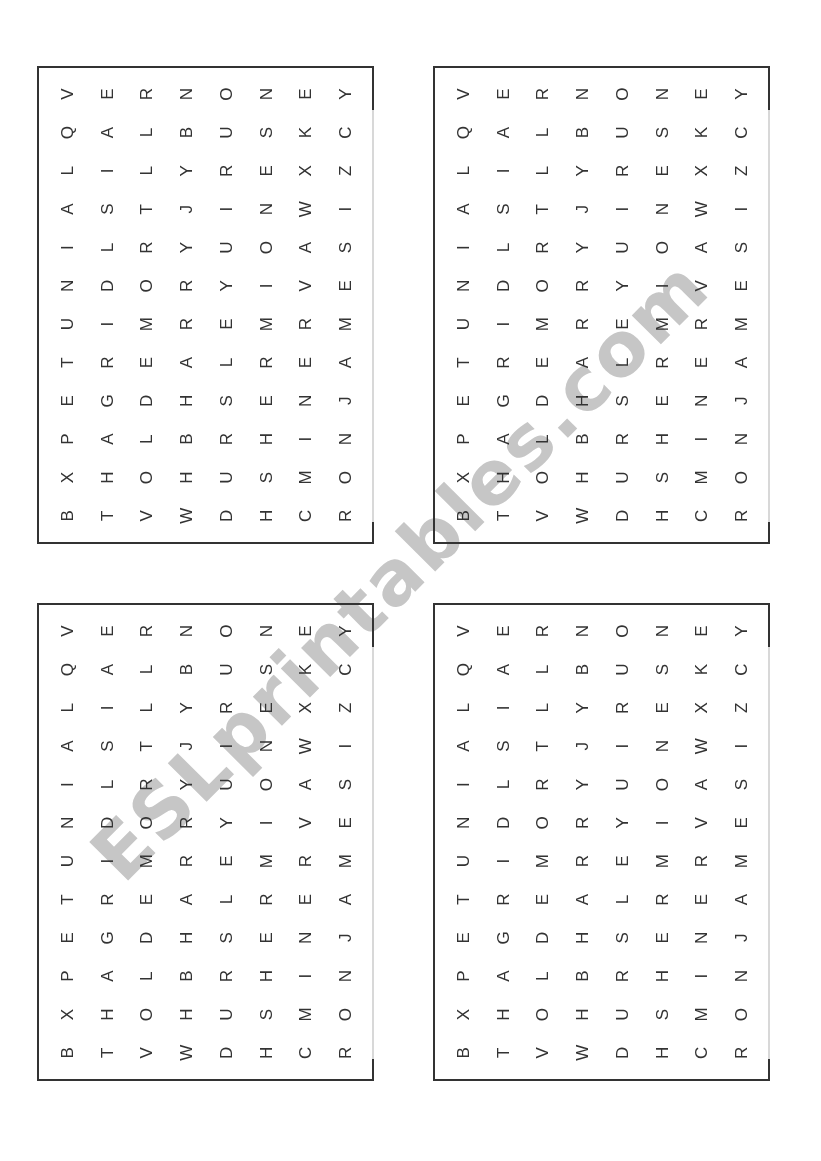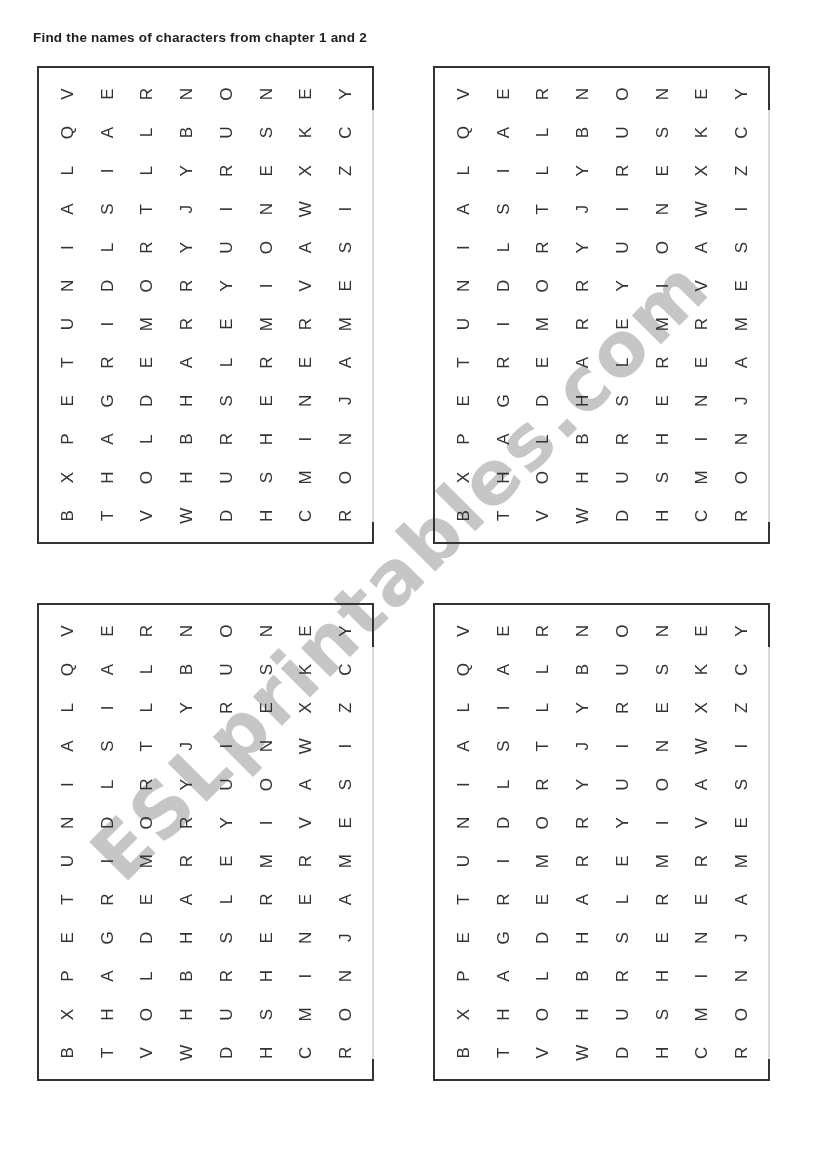--- a/index.html
+++ b/index.html
@@ -87,21 +87,20 @@
     font-size: 17px;
     color: #333333;
     font-family: "Liberation Sans", sans-serif;
   }
 </style>
 </head>
 <body style="background: rgb(255, 255, 255);">
 
 <div class="page">
 
-  <div class="worksheet-title">Find the names of characters from chapter 1 and 2</div>
 
   <div class="watermark" style="color: rgb(198, 198, 198);">ESLprintables.com</div>
 
   <div class="grid-box" id="grid-1">
     <div class="letters">
         <span class="cell" style="color: rgb(51, 51, 51);">B</span>
         <span class="cell" style="color: rgb(51, 51, 51);">X</span>
         <span class="cell" style="color: rgb(51, 51, 51);">P</span>
         <span class="cell" style="color: rgb(51, 51, 51);">E</span>
         <span class="cell" style="color: rgb(51, 51, 51);">T</span>

